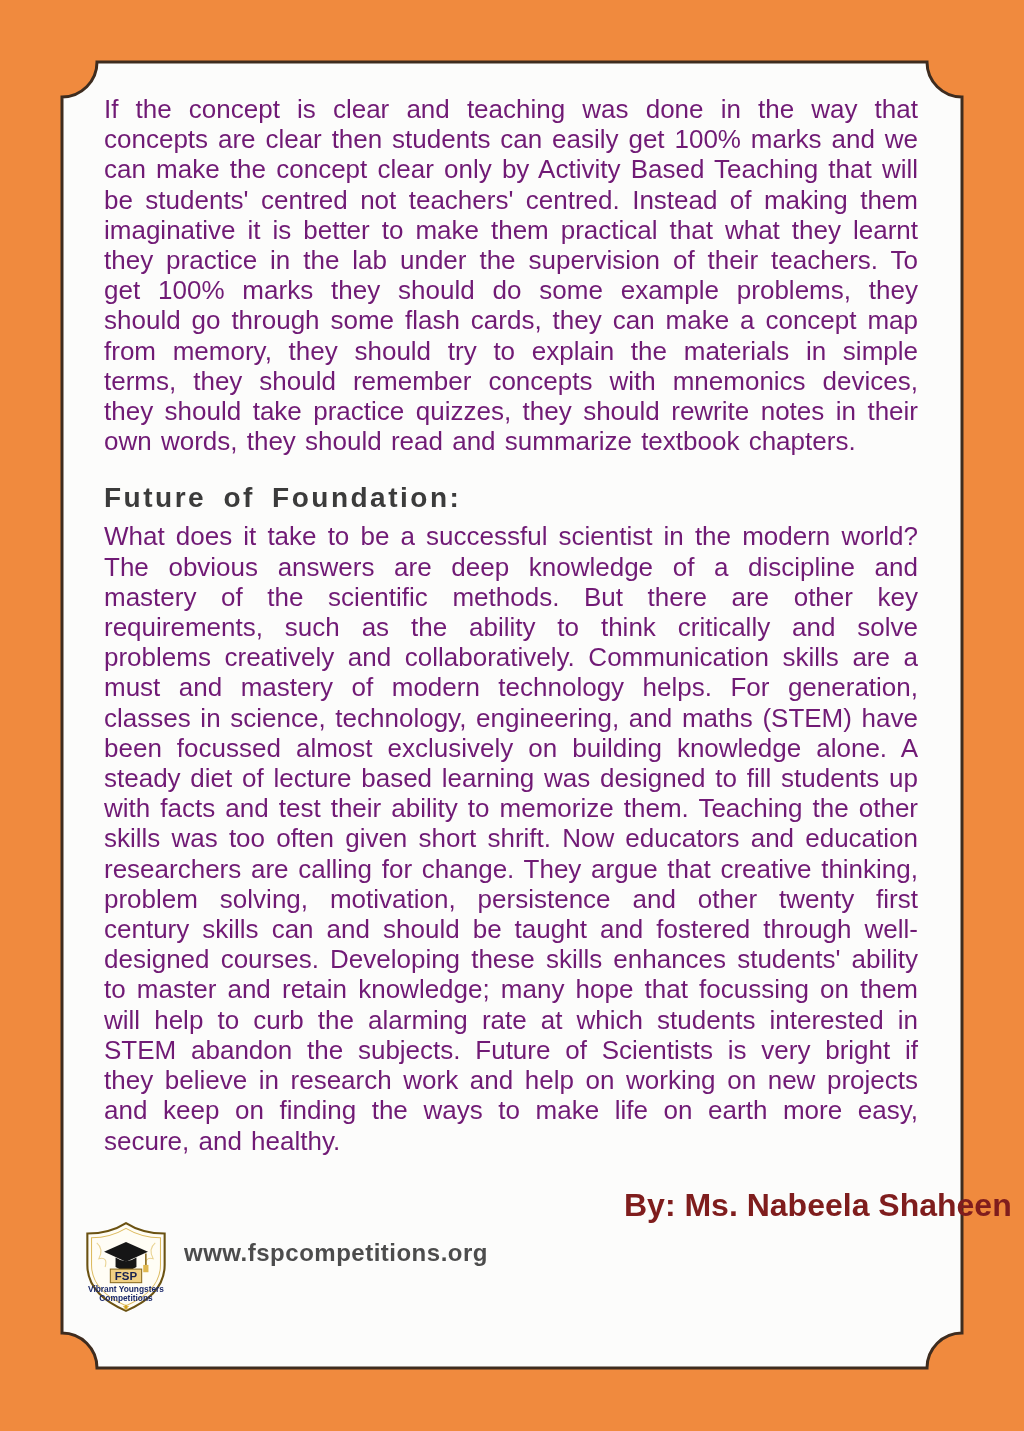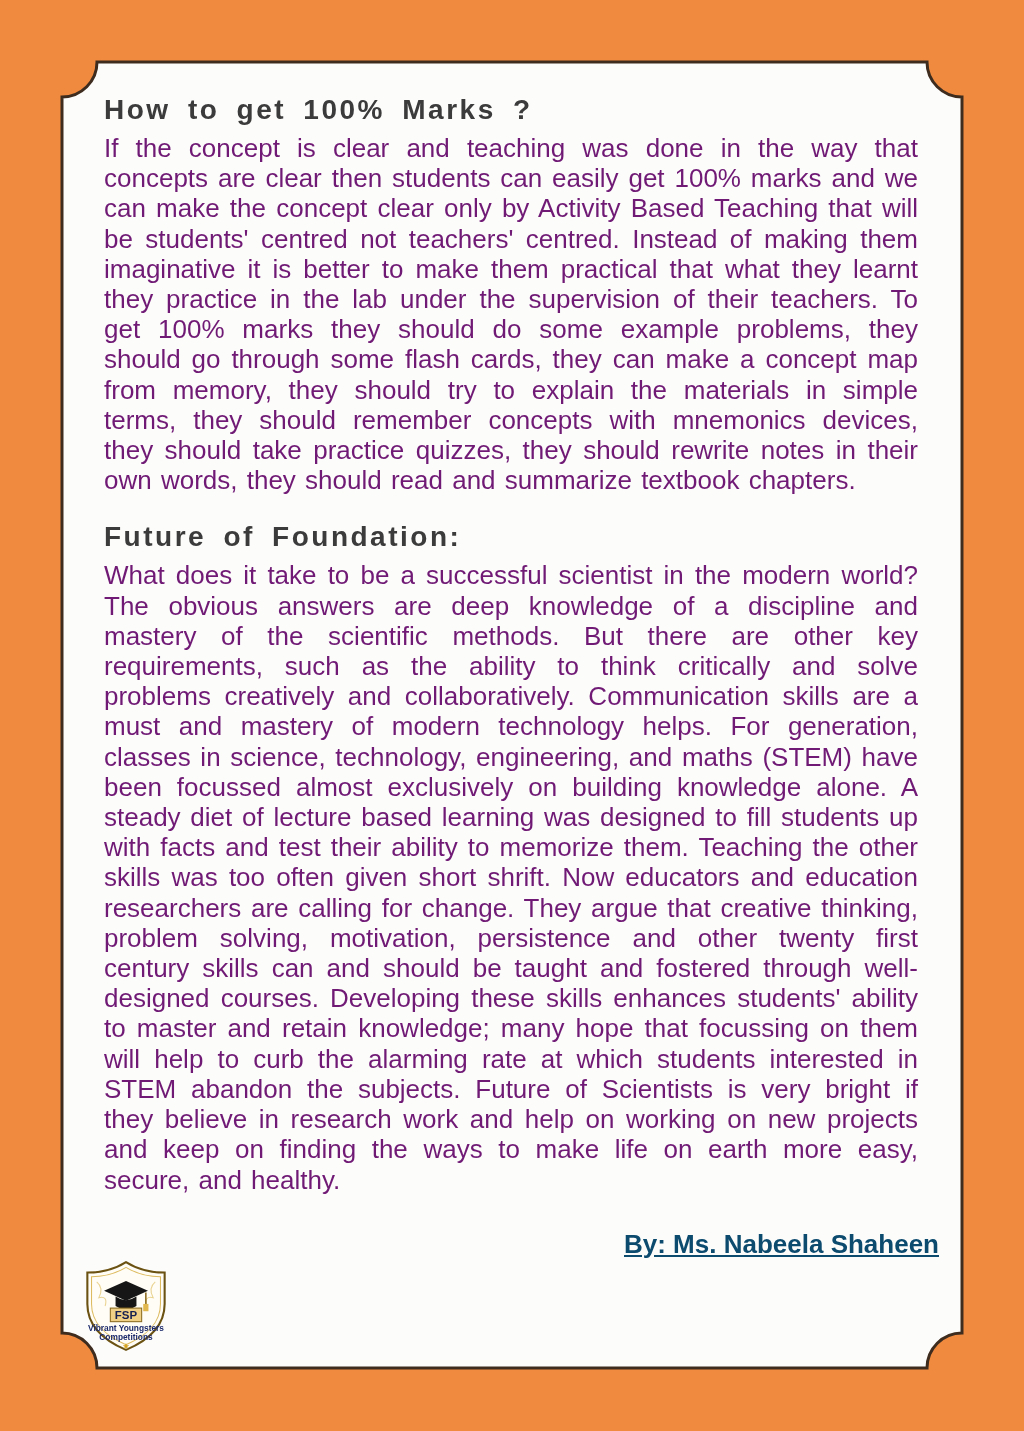--- a/index.html
+++ b/index.html
@@ -33,26 +33,25 @@
     color: #701a75;
     text-align: justify;
     word-spacing: 2px;
     margin: 0 0 26px 0;
   }
   .footer { position: relative; height: 170px; }
   .attribution {
     position: absolute;
     left: 520px;
     top: 8px;
-    font-size: 26px;
+    font-size: 32px;
     line-height: 31px;
     font-weight: bold;
-    color: #0c4a6e;
+    color: #7f1d1d;
     white-space: nowrap;
-    text-decoration: underline;
   }
   .brand {
     position: absolute;
     left: -22px;
     top: 38px;
     display: flex;
     align-items: center;
     gap: 14px;
   }
   .website {
@@ -68,21 +67,20 @@
 </head>
 <body>
 
 <svg class="card-svg" width="1024" height="1431" viewBox="0 0 1024 1431">
   <path d="M 97 62 L 927 62 A 35 35 0 0 0 962 97 L 962 1333 A 35 35 0 0 0 927 1368 L 97 1368 A 35 35 0 0 0 62 1333 L 62 97 A 35 35 0 0 0 97 62 Z" fill="#FCFCFB" stroke="#3E2C1F" stroke-width="3"></path>
 </svg>
 
 <div class="content">
 
   <div class="section">
-    <div class="section-heading">How to get 100% Marks ?</div>
     <div class="section-body">If the concept is clear and teaching was done in the way that concepts are clear then students can easily get 100% marks and we can make the concept clear only by Activity Based Teaching that will be students' centred not teachers' centred. Instead of making them imaginative it is better to make them practical that what they learnt they practice in the lab under the supervision of their teachers. To get 100% marks they should do some example problems, they should go through some flash cards, they can make a concept map from memory, they should try to explain the materials in simple terms, they should remember concepts with mnemonics devices, they should take practice quizzes, they should rewrite notes in their own words, they should read and summarize textbook chapters.</div>
   </div>
 
   <div class="section">
     <div class="section-heading">Future of Foundation:</div>
     <div class="section-body">What does it take to be a successful scientist in the modern world? The obvious answers are deep knowledge of a discipline and mastery of the scientific methods. But there are other key requirements, such as the ability to think critically and solve problems creatively and collaboratively. Communication skills are a must and mastery of modern technology helps. For generation, classes in science, technology, engineering, and maths (STEM) have been focussed almost exclusively on building knowledge alone. A steady diet of lecture based learning was designed to fill students up with facts and test their ability to memorize them. Teaching the other skills was too often given short shrift. Now educators and education researchers are calling for change. They argue that creative thinking, problem solving, motivation, persistence and other twenty first century skills can and should be taught and fostered through well-designed courses. Developing these skills enhances students' ability to master and retain knowledge; many hope that focussing on them will help to curb the alarming rate at which students interested in STEM abandon the subjects. Future of Scientists is very bright if they believe in research work and help on working on new projects and keep on finding the ways to make life on earth more easy, secure, and healthy.</div>
   </div>
 
   <div class="footer">
 
@@ -109,16 +107,17 @@
         <g>
           <rect x="27" y="47" width="30" height="13" fill="#F0D084" stroke="#8A6B1F" stroke-width="1"></rect>
           <text x="42" y="57.5" text-anchor="middle" font-family="Liberation Sans, sans-serif" font-size="11" font-weight="bold" fill="#162050">FSP</text>
         </g>
 
         <text x="42" y="69" text-anchor="middle" font-family="Liberation Sans, sans-serif" font-size="8" font-weight="bold" fill="#1C2A6B">Vibrant Youngsters</text>
         <text x="42" y="78" text-anchor="middle" font-family="Liberation Sans, sans-serif" font-size="8" font-weight="bold" fill="#1C2A6B">Competitions</text>
         <text x="42" y="86" text-anchor="middle" font-family="DejaVu Sans, sans-serif" font-size="8" fill="#D4A017">★</text>
       </svg>
 
+      <span class="website">www.fspcompetitions.org</span>
     </div>
 
   </div>
 </div>
 
 </body></html>

